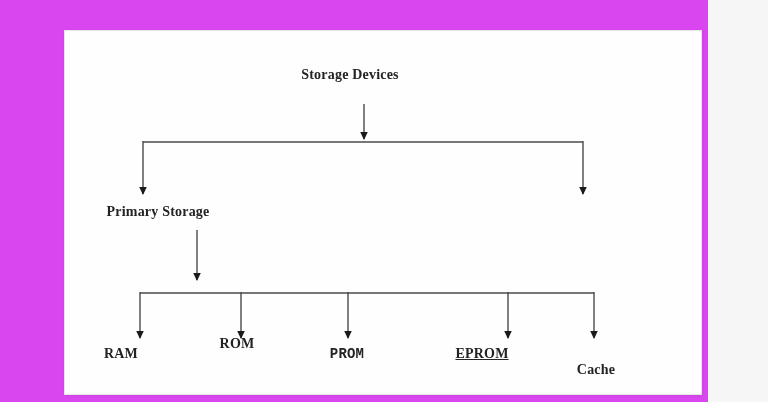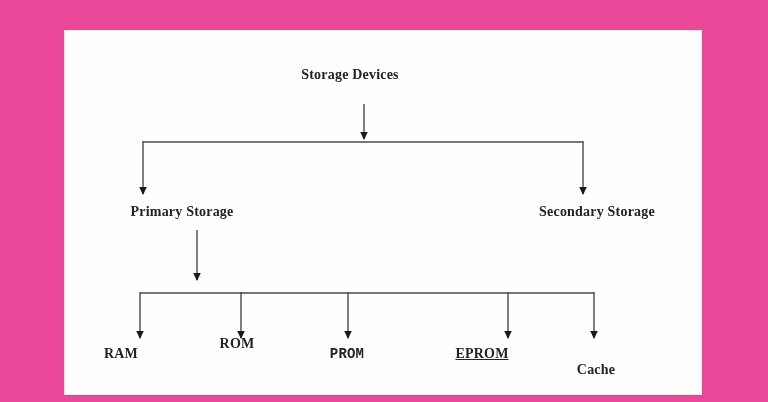--- a/index.html
+++ b/index.html
@@ -6,23 +6,23 @@
     margin: 0;
     padding: 0;
     width: 768px;
     height: 402px;
     background: #f6f6f6;
     font-family: "Liberation Serif", "DejaVu Serif", serif;
     overflow: hidden;
   }
   .canvas {
     position: relative;
-    width: 768px;
+    width: 708px;
     height: 402px;
-    background: #ec4899;
+    background: #d946ef;
   }
   .page {
     position: absolute;
     left: 64px;
     top: 30px;
     width: 638px;
     height: 365px;
     background: #fefefe;
     border: 1px solid #e6e6e6;
     box-shadow: 0 1px 3px rgba(0,0,0,0.05);
@@ -41,21 +41,21 @@
     transform: translateX(-50%);
     white-space: nowrap;
     font-weight: 700;
     font-size: 14px;
     line-height: 18px;
     color: #232323;
     letter-spacing: 0.2px;
     text-align: center;
   }
   .lbl-root      { left: 350px; top: 66px;  }
-  .lbl-primary   { left: 158px; top: 203px; margin-left: 24px; }
+  .lbl-primary   { left: 158px; top: 203px; }
   .lbl-secondary { left: 597px; top: 203px; }
   .lbl-ram       { left: 121px; top: 345px; }
   .lbl-rom       { left: 237px; top: 335px; font-family: Liberation Serif, serif; }
   .lbl-prom      { left: 347px; top: 345px; font-family: Liberation Mono, monospace; }
   .lbl-eprom     { left: 482px; top: 345px; text-decoration: underline; }
   .lbl-cache     { left: 596px; top: 345px; margin-top: 16px; }
 </style>
 </head>
 <body>
 
@@ -86,21 +86,20 @@
     <line x1="241" y1="292" x2="241" y2="338" stroke="#4a4a4a" stroke-width="1.4" marker-end="url(#arrow)"></line>
     <line x1="348" y1="292" x2="348" y2="338" stroke="#4a4a4a" stroke-width="1.4" marker-end="url(#arrow)"></line>
     <line x1="508" y1="292" x2="508" y2="338" stroke="#4a4a4a" stroke-width="1.4" marker-end="url(#arrow)"></line>
     <line x1="594" y1="292" x2="594" y2="338" stroke="#4a4a4a" stroke-width="1.4" marker-end="url(#arrow)"></line>
   </svg>
 
   <div class="node-label lbl-root">Storage Devices</div>
 
   <div class="node-label lbl-primary">Primary Storage</div>
 
-  <div class="node-label lbl-secondary">Secondary Storage</div>
 
   <div class="node-label lbl-ram">RAM</div>
 
   <div class="node-label lbl-rom">ROM</div>
 
   <div class="node-label lbl-prom">PROM</div>
 
   <div class="node-label lbl-eprom">EPROM</div>
 
   <div class="node-label lbl-cache">Cache</div>

